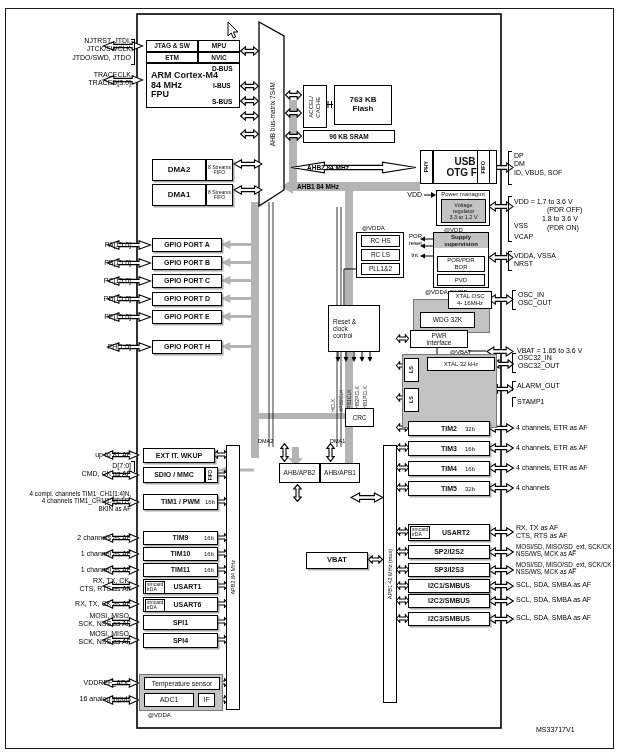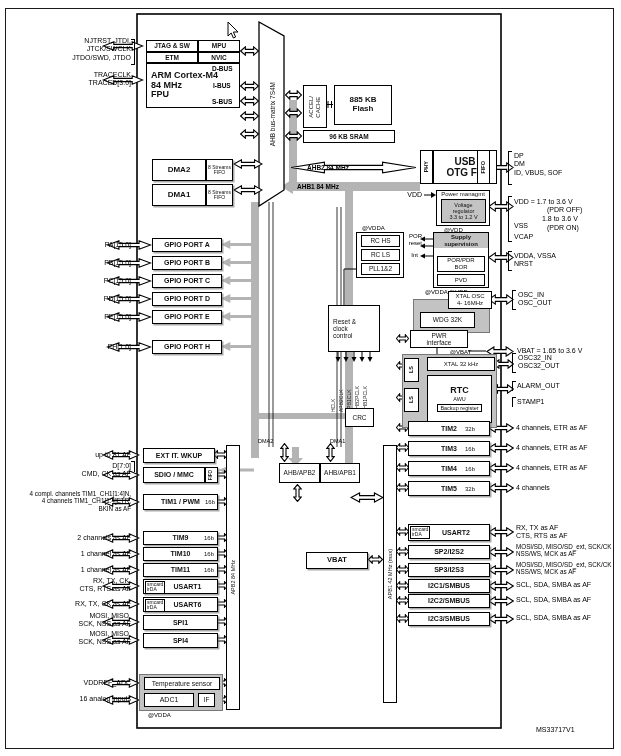--- a/index.html
+++ b/index.html
@@ -191,21 +191,21 @@
   <div class="lb" style="left:212px;top:98px;font-size:6.5px;font-weight:bold;">S-BUS</div>
 
   <div class="abs" style="left:259px;top:30px;width:26px;height:168px;display:flex;align-items:center;justify-content:center;">
     <span class="vt" style="font-size:6.5px;">AHB bus-matrix 7S4M</span>
   </div>
 
   <div class="bx nosh" style="left:303px;top:85px;width:24px;height:43px;">
     <span class="vt" style="font-size:6px;font-weight:normal;">ACCEL/
 CACHE</span>
   </div>
-  <div class="bx nosh" style="left:334px;top:85px;width:58px;height:40px;font-size:8px;"><span>885 KB
+  <div class="bx nosh" style="left:334px;top:85px;width:58px;height:40px;font-size:8px;"><span>763 KB
 Flash</span></div>
   <div class="bx nosh" style="left:303px;top:130px;width:92px;height:13px;font-size:6.5px;"><span>96 KB SRAM</span></div>
 
   <div class="lb" style="left:307px;top:164px;font-size:6.5px;font-weight:bold;">AHB2 84 MHz</div>
   <div class="lb" style="left:297px;top:183px;font-size:6.5px;font-weight:bold;">AHB1 84 MHz</div>
 
   <div class="bx" style="left:152px;top:159px;width:54px;height:22px;font-size:8px;"><span>DMA2</span></div>
   <div class="bx" style="left:206px;top:159px;width:27px;height:22px;font-size:5px;font-weight:normal;"><span>8 Streams
 FIFO</span></div>
   <div class="bx" style="left:152px;top:184px;width:54px;height:22px;font-size:8px;"><span>DMA1</span></div>
@@ -280,25 +280,20 @@
 
   <div class="bx nosh reg" style="left:410px;top:330px;width:58px;height:18px;font-size:6.5px;"><span>PWR
 interface</span></div>
   <div class="lb" style="left:450px;top:349px;font-size:6px;">@VBAT</div>
   <div class="lb" style="left:517px;top:347px;">VBAT = 1.65 to 3.6 V</div>
 
   <div class="abs gy" style="left:402px;top:354px;width:95px;height:74px;border:1px solid #777;box-sizing:border-box;"></div>
   <div class="bx nosh" style="left:404px;top:358px;width:15px;height:24px;"><span class="vt" style="font-size:5.5px;">LS</span></div>
   <div class="bx nosh" style="left:404px;top:388px;width:15px;height:24px;"><span class="vt" style="font-size:5.5px;">LS</span></div>
   <div class="bx nosh reg" style="left:427px;top:357px;width:68px;height:14px;font-size:6px;"><span>XTAL 32 kHz</span></div>
-  <div class="bx nosh" style="left:427px;top:375px;width:65px;height:48px;flex-direction:column;font-size:9px;">
-    <span>RTC</span>
-    <span style="font-size:5.5px;font-weight:normal;">AWU</span>
-    <span style="font-size:5.5px;font-weight:normal;border:1px solid #000;padding:0 2px;margin-top:2px;background:#fff;">Backup register</span>
-  </div>
   <div class="brk" style="left:512px;top:353px;width:3px;height:18px;border-left:1px solid #000;border-top:1px solid #000;border-bottom:1px solid #000;"></div>
   <div class="lb" style="left:518px;top:354px;">OSC32_IN
 OSC32_OUT</div>
   <div class="brk" style="left:512px;top:381px;width:3px;height:9px;border-left:1px solid #000;border-top:1px solid #000;"></div>
   <div class="lb" style="left:517px;top:382px;">ALARM_OUT</div>
   <div class="brk" style="left:512px;top:397px;width:3px;height:9px;border-left:1px solid #000;border-top:1px solid #000;"></div>
   <div class="lb" style="left:517px;top:398px;">STAMP1</div>
 
   <div class="bx nosh reg" style="left:345px;top:408px;width:29px;height:19px;font-size:6.5px;"><span>CRC</span></div>
 

